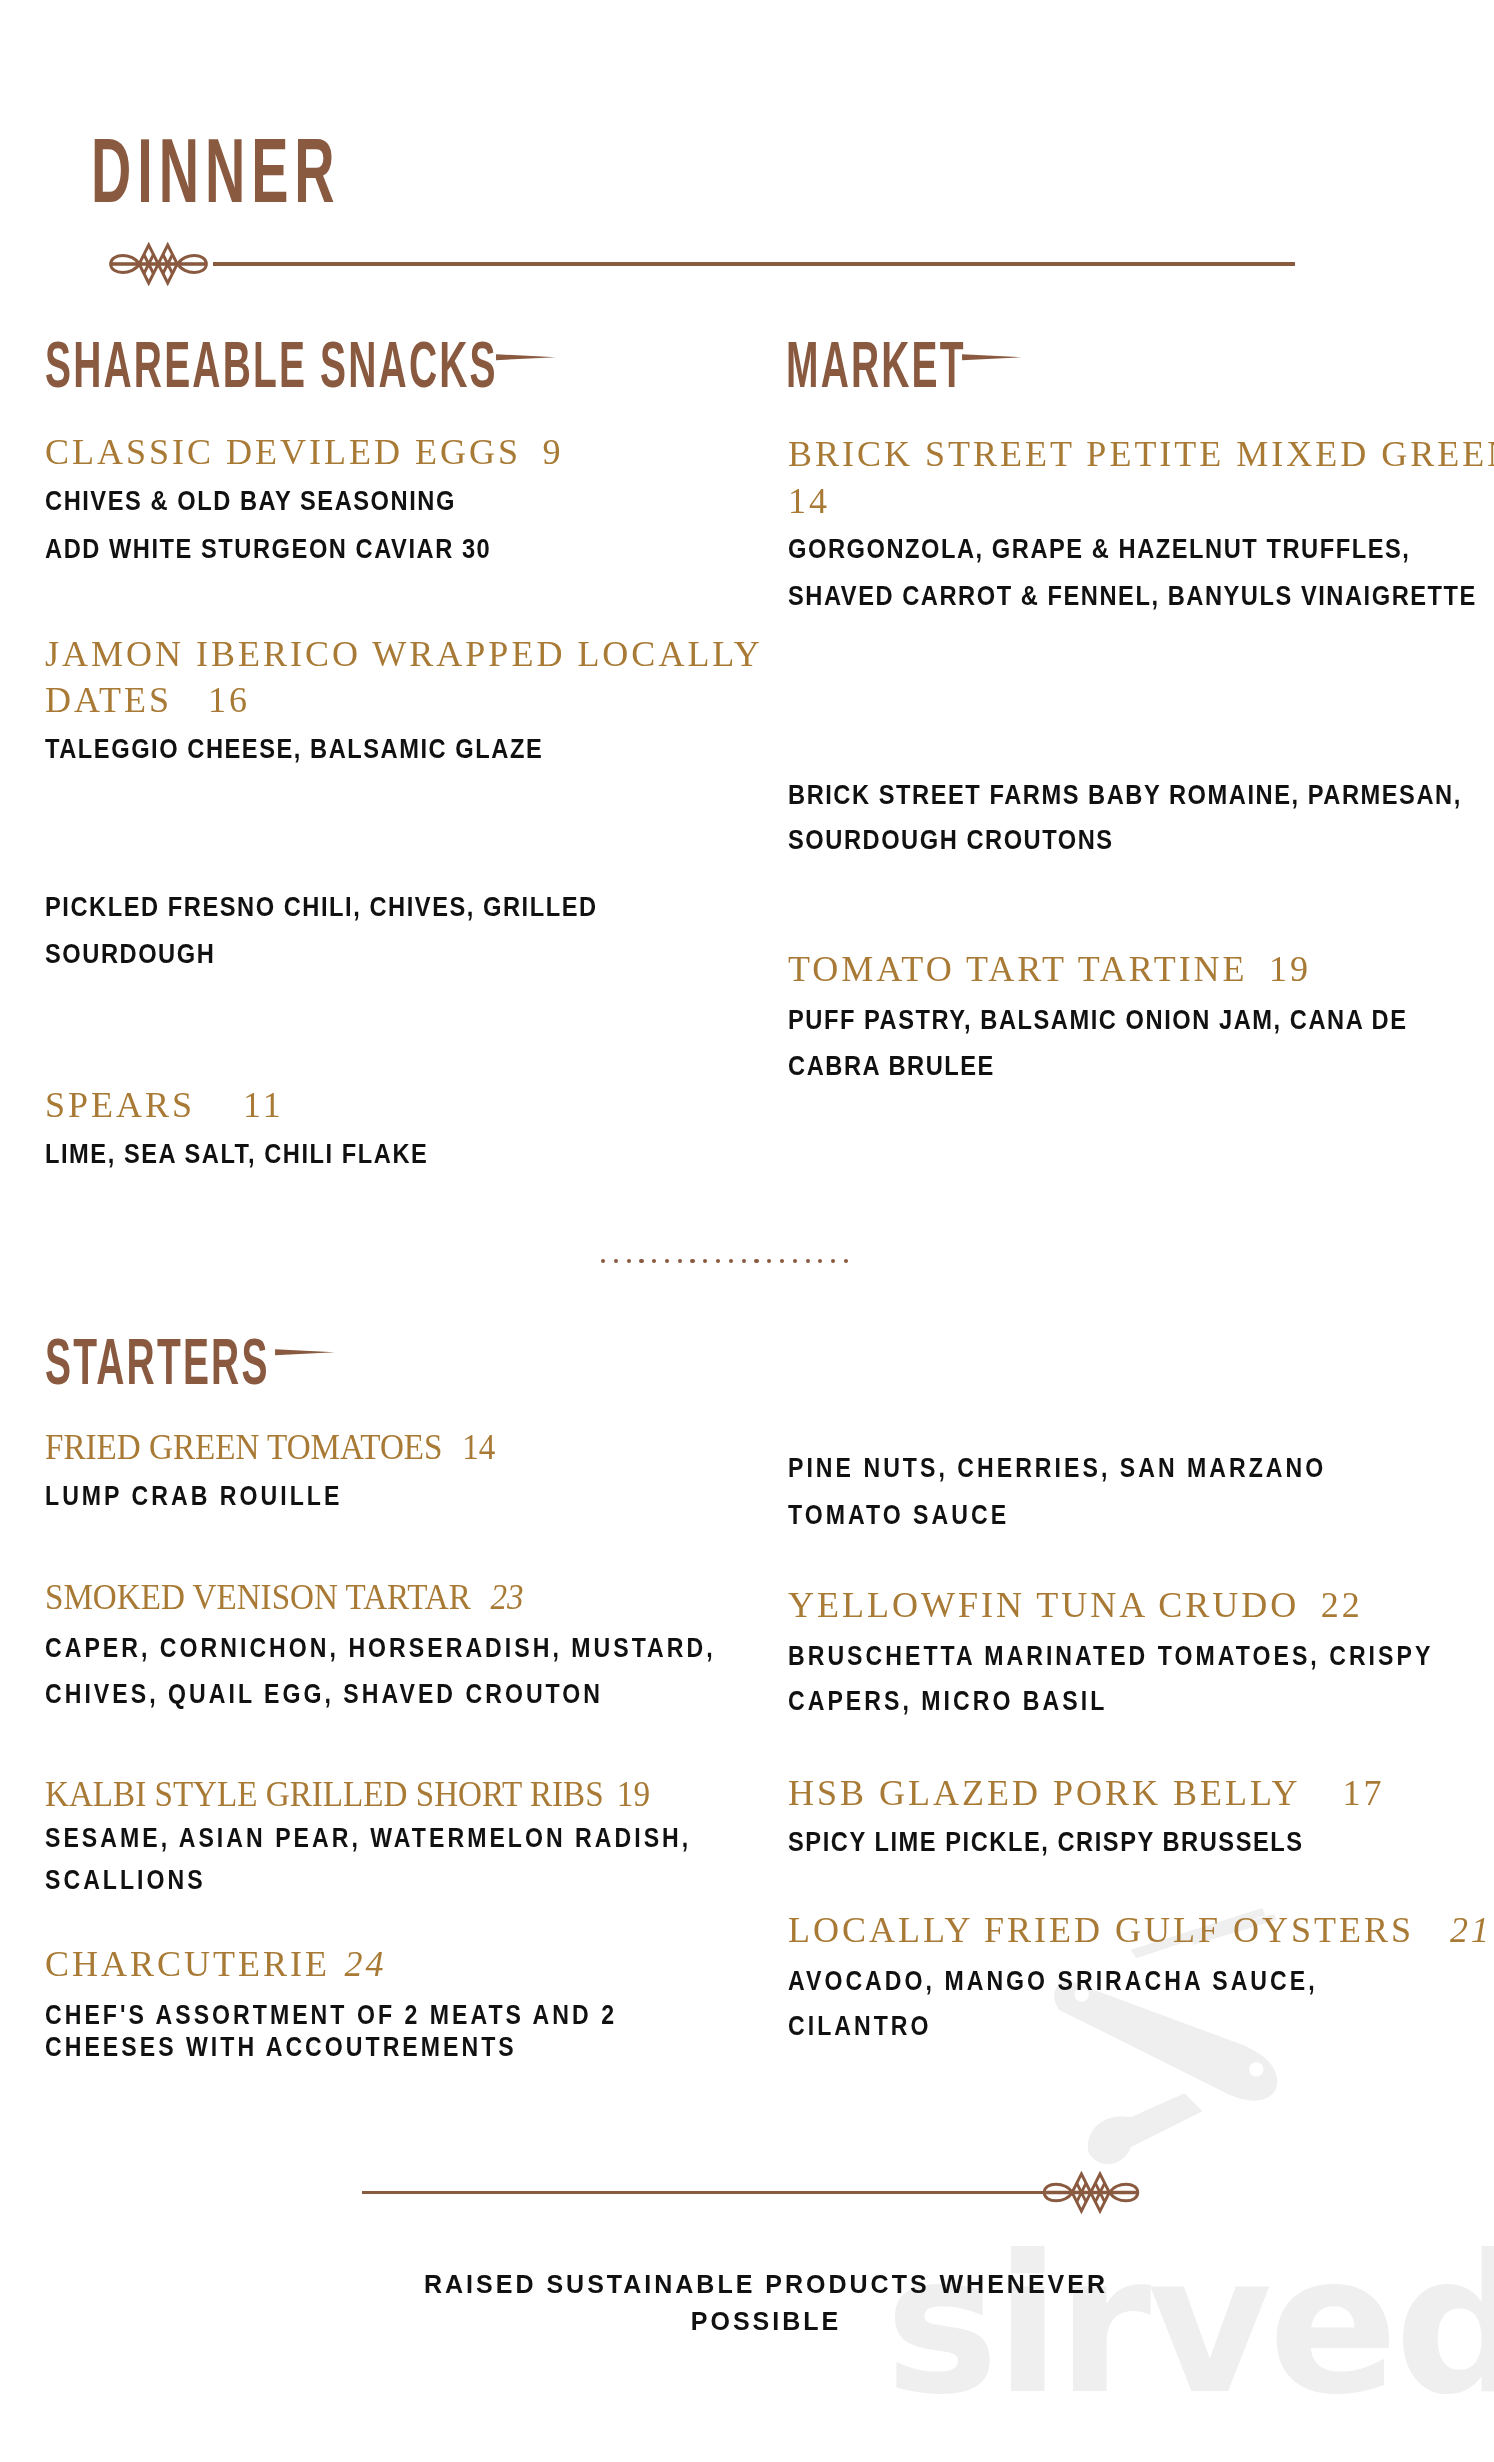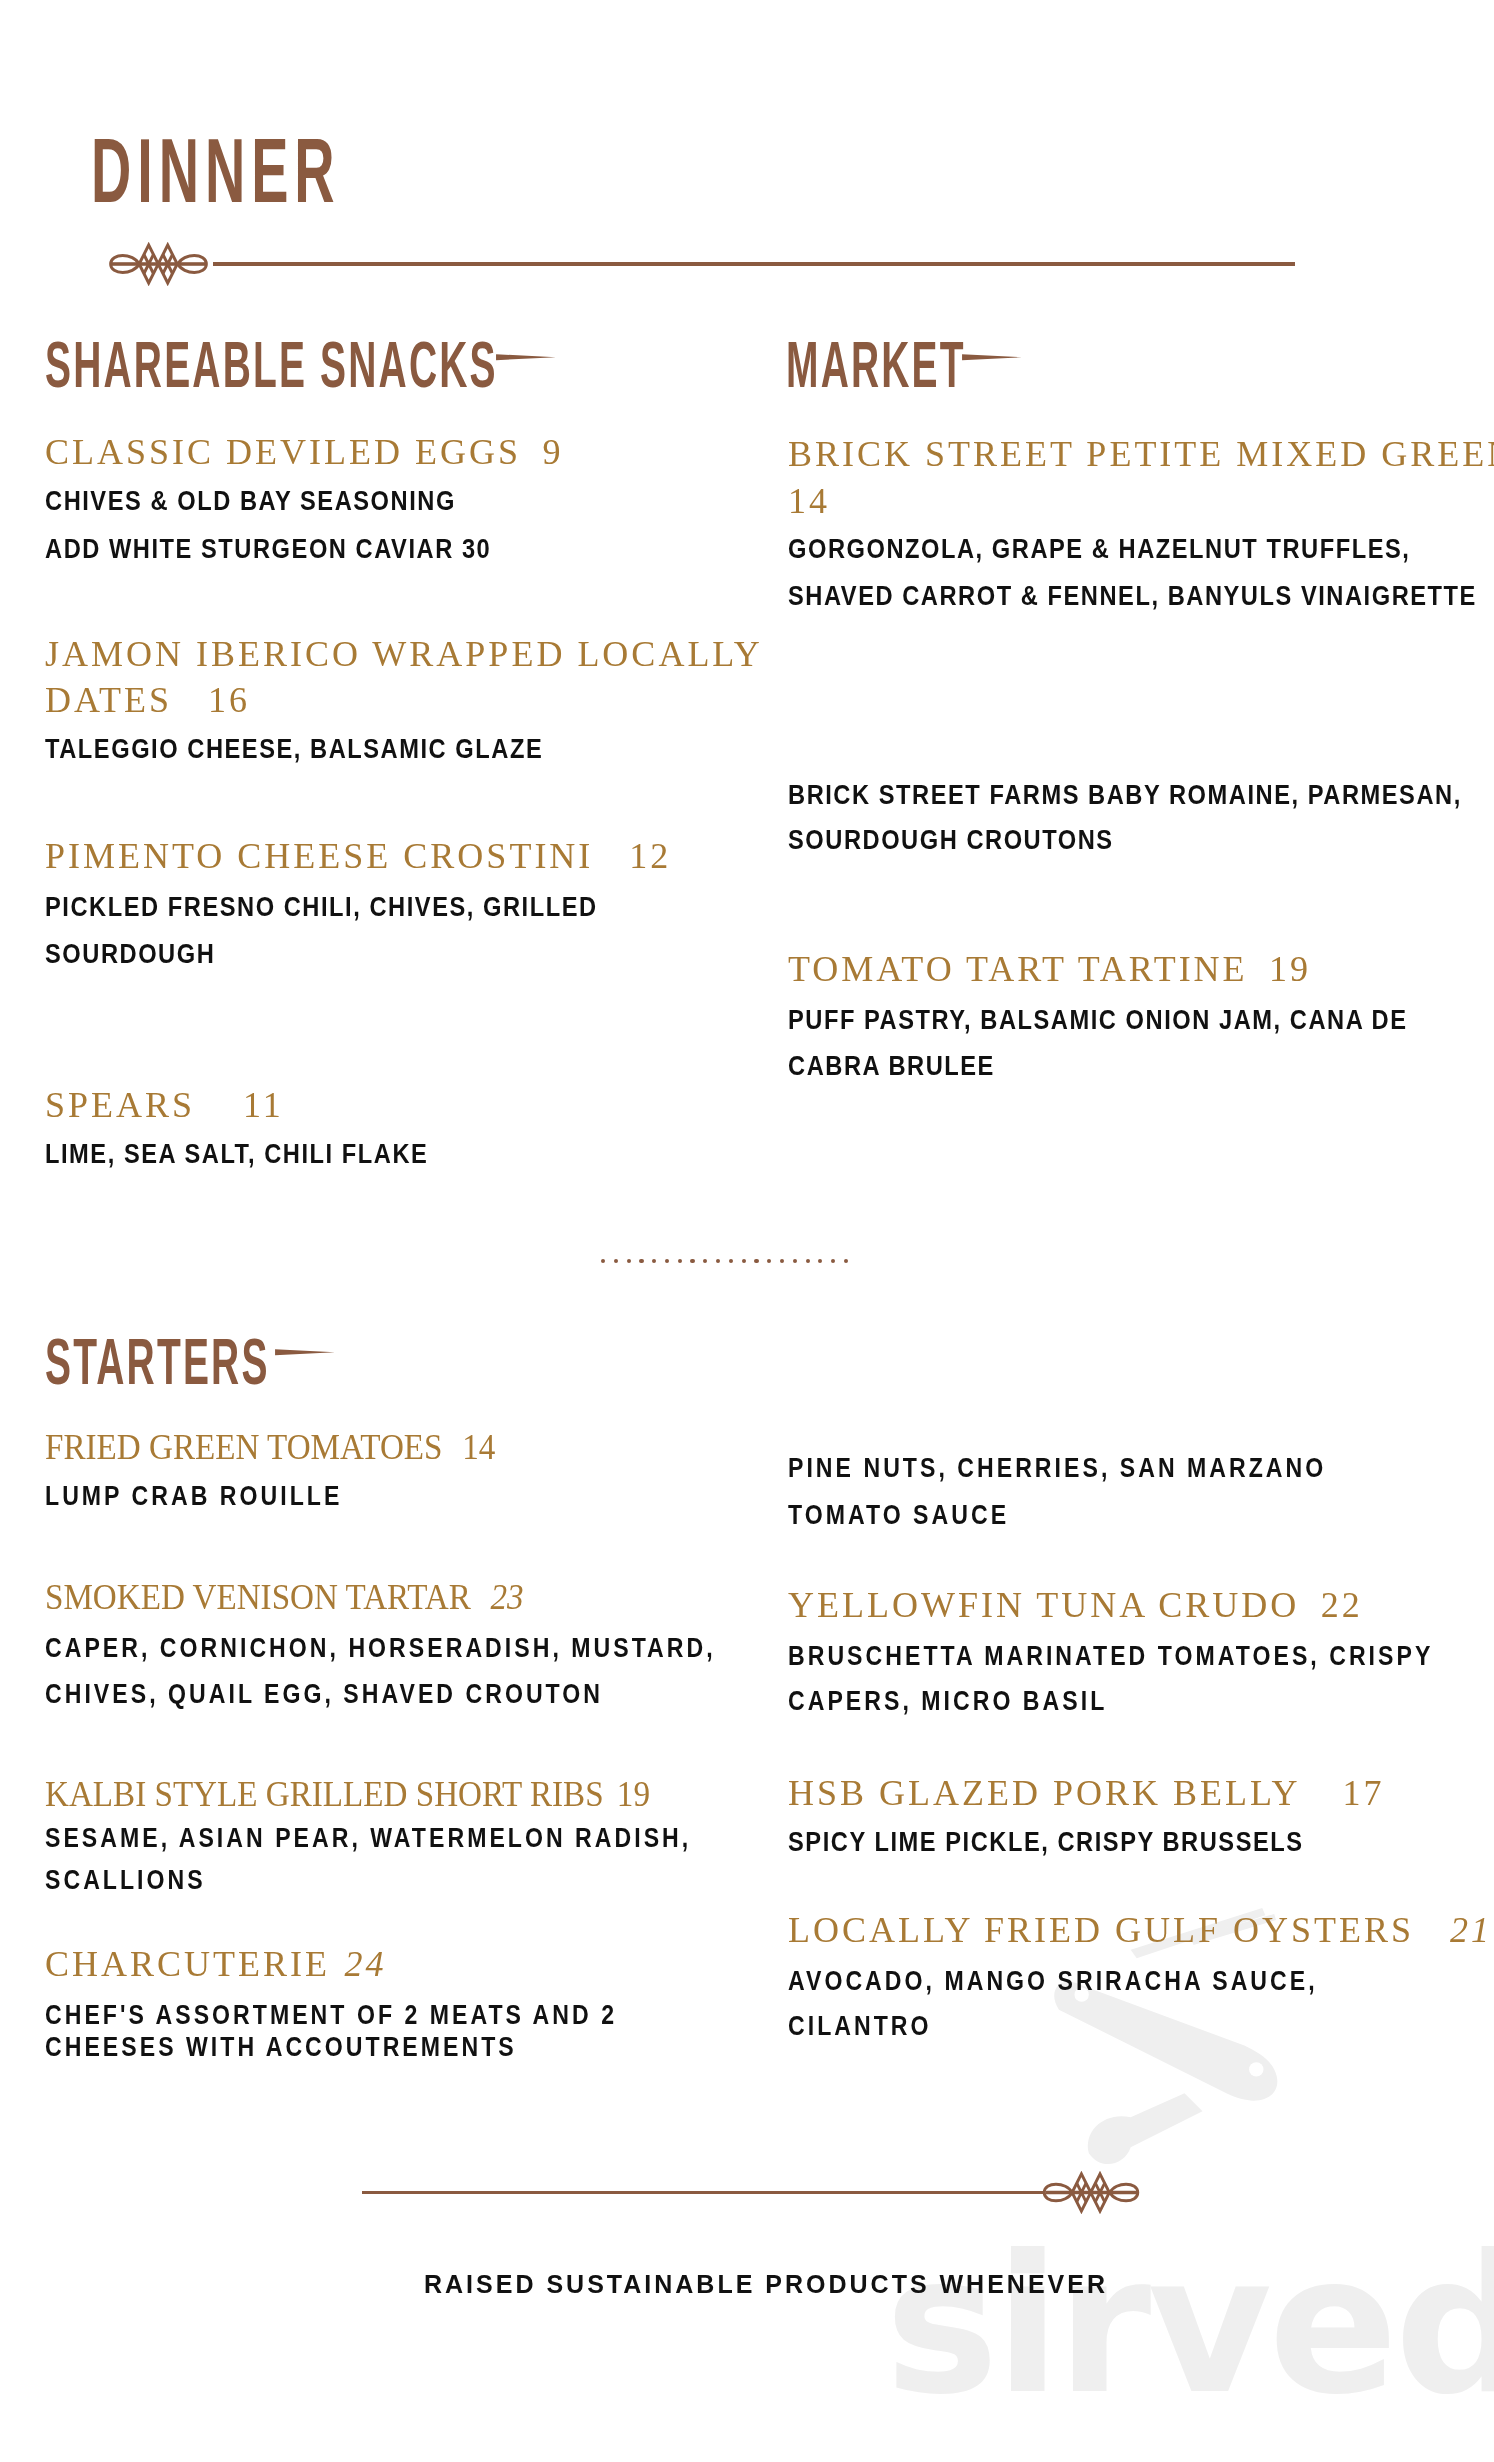--- a/index.html
+++ b/index.html
@@ -76,21 +76,20 @@
     </svg>
 
   <div class="item-name" style="left:45px; top:434px;"><span>CLASSIC DEVILED EGGS</span><span class="price">9</span></div>
   <div class="desc" style="left:45px; top:487px;">CHIVES &amp; OLD BAY SEASONING</div>
   <div class="desc" style="left:45px; top:535px;">ADD WHITE STURGEON CAVIAR  30</div>
 
   <div class="item-name" style="left:45px; top:636px;">JAMON IBERICO WRAPPED LOCALLY</div>
   <div class="item-name" style="left:45px; top:682px;"><span>DATES</span><span class="price" style="margin-left:36px;">16</span></div>
   <div class="desc" style="left:45px; top:735px;">TALEGGIO CHEESE, BALSAMIC GLAZE</div>
 
-  <div class="item-name" style="left:45px; top:838px;"><span>PIMENTO CHEESE CROSTINI</span><span class="price" style="margin-left:36px;">12</span></div>
   <div class="desc" style="left:45px; top:893px;">PICKLED FRESNO CHILI, CHIVES, GRILLED</div>
   <div class="desc" style="left:45px; top:940px;">SOURDOUGH</div>
 
   <div class="item-name" style="left:45px; top:1087px;"><span>SPEARS</span><span class="price" style="margin-left:48px;">11</span></div>
   <div class="desc" style="left:45px; top:1140px;">LIME, SEA SALT, CHILI FLAKE</div>
 
   <div class="section-title" style="left:786px; top:332px;">MARKET</div>
   <svg class="dash" style="left:962px; top:353px; width:60px; height:8.4px;" viewBox="0 0 100 14">
       <polygon points="0,2 100,7 0,12" fill="#8a5a40"></polygon>
     </svg>
@@ -170,14 +169,15 @@
       <path d="M12 37 C12 18 50 18 60 37 C50 56 12 56 12 37 Z"></path>
       <path d="M173 37 C173 18 135 18 125 37 C135 56 173 56 173 37 Z"></path>
       <path d="M60 37 L 76 5 L 92 37 L 108 5 L 124 37"></path>
       <path d="M60 37 L 76 69 L 92 37 L 108 69 L 124 37"></path>
       <path d="M68 21 L 84 53 M 84 21 L 68 53 M 100 21 L 116 53 M 116 21 L 100 53"></path>
     </g>
     <rect x="14" y="34" width="160" height="6" fill="#8a5a40"></rect>
   </svg>
 
   <div class="footer" style="top:2272px;">RAISED SUSTAINABLE PRODUCTS WHENEVER</div>
+  <div class="footer" style="top:2309px;">POSSIBLE</div>
 </div>
 
 
 </body></html>

